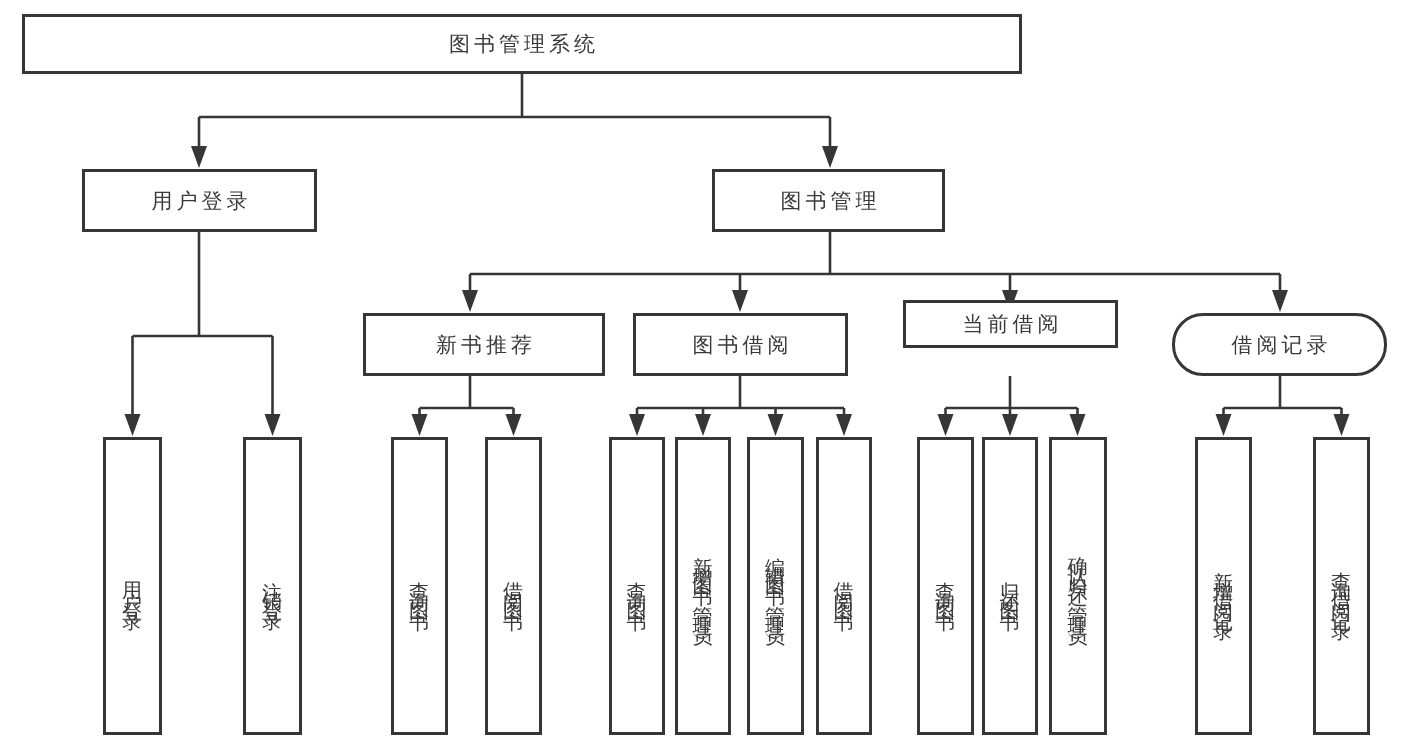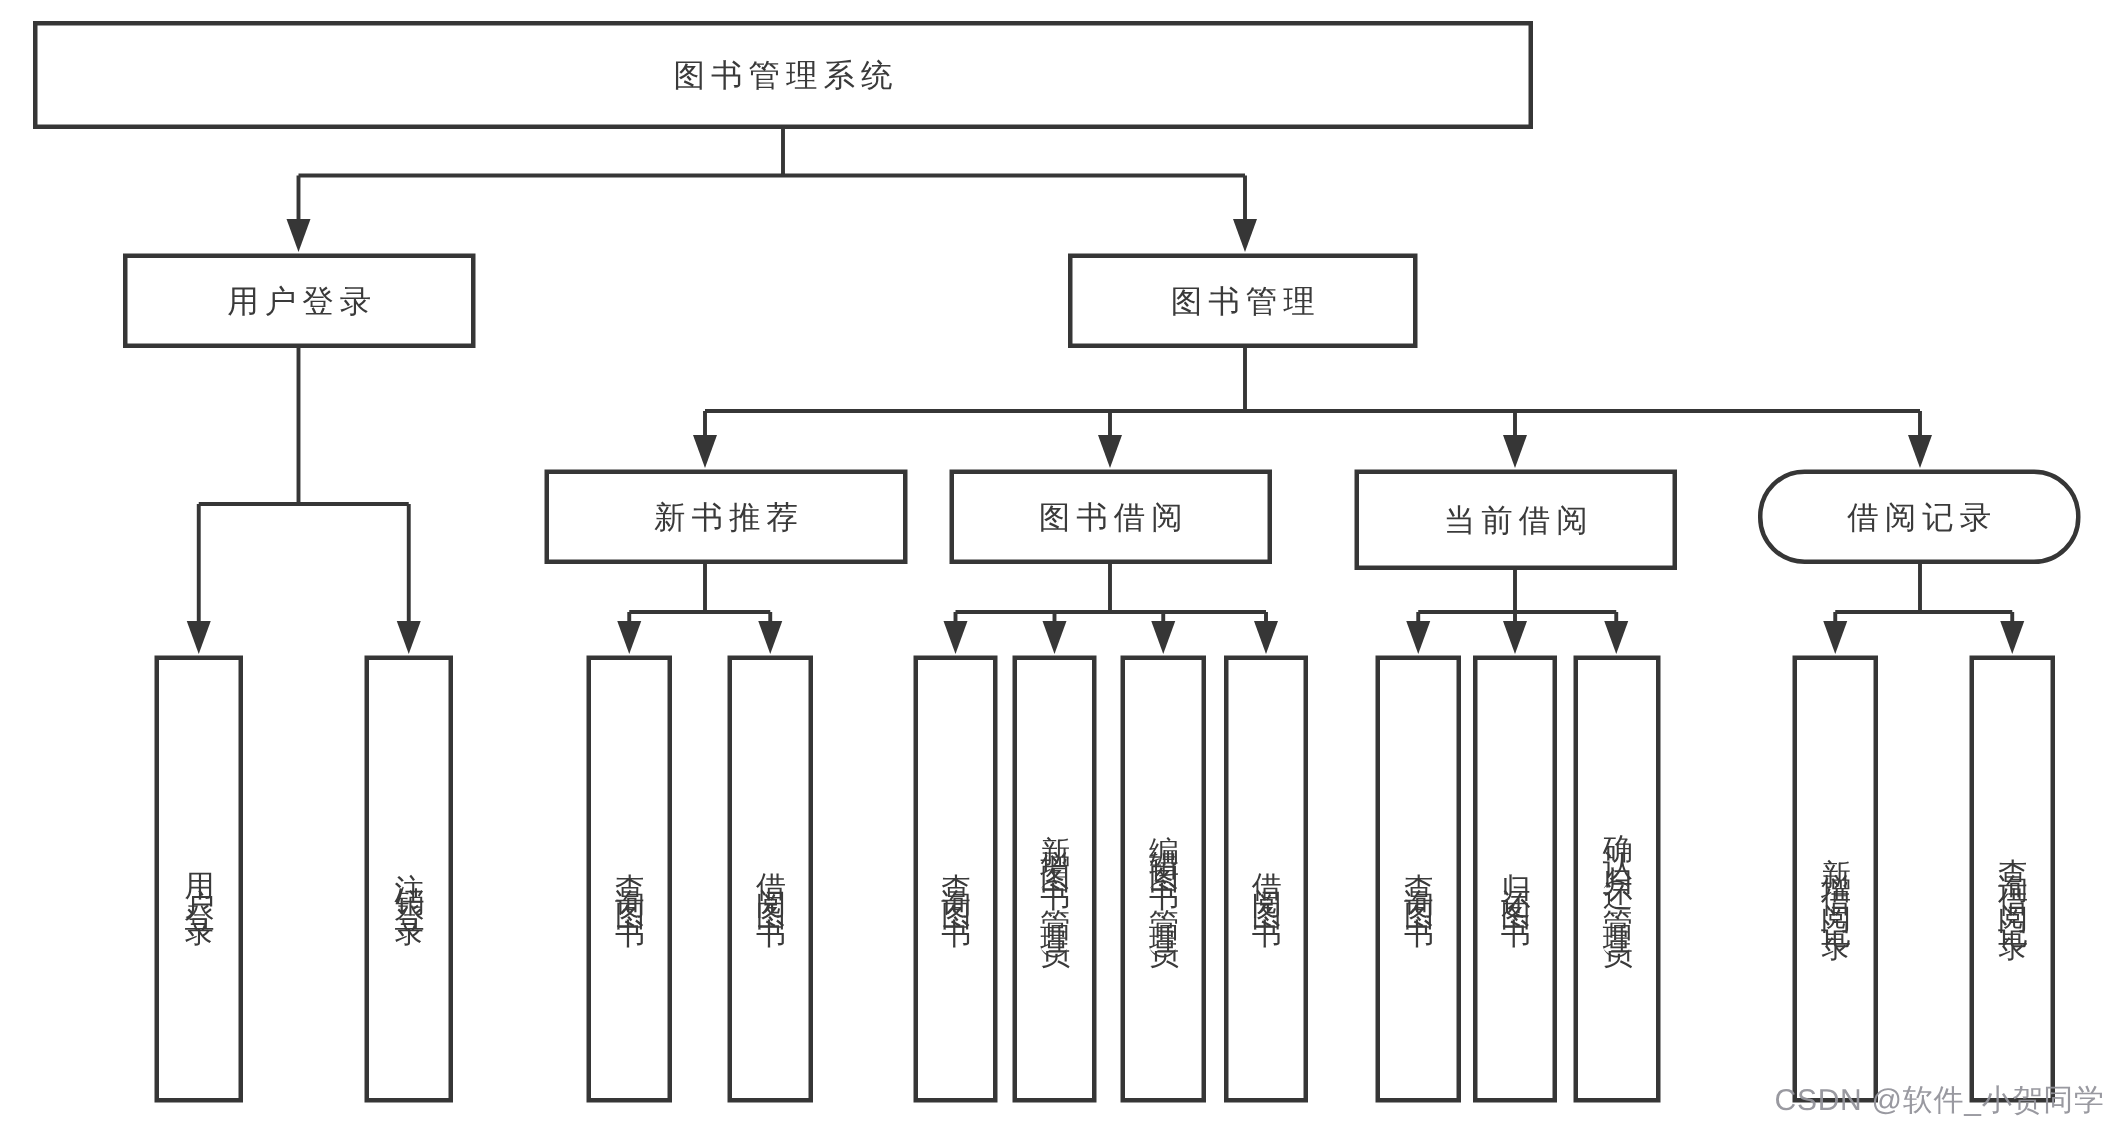--- a/index.html
+++ b/index.html
@@ -95,38 +95,38 @@
       <polygon points="767.5,414 783.5,414 775.5,436"></polygon>
       <polygon points="836,414 852,414 844,436"></polygon>
       <polygon points="937.5,414 953.5,414 945.5,436"></polygon>
       <polygon points="1002,414 1018,414 1010,436"></polygon>
       <polygon points="1069.5,414 1085.5,414 1077.5,436"></polygon>
       <polygon points="1215.5,414 1231.5,414 1223.5,436"></polygon>
       <polygon points="1333.5,414 1349.5,414 1341.5,436"></polygon>
     </g>
   </svg>
 
-  <div class="node h" style="left:22px; top:14px; width:1000px; height:72px;">
+  <div class="node h" style="left:22px; top:14px; width:1000px; height:60px;">
     <span>图书管理系统</span>
   </div>
 
   <div class="node h" style="left:82px; top:169px; width:235px; height:63px;">
     <span>用户登录</span>
   </div>
   <div class="node h" style="left:712px; top:169px; width:233px; height:63px;">
     <span>图书管理</span>
   </div>
 
   <div class="node h" style="left:363px; top:313px; width:242px; height:63px;">
     <span>新书推荐</span>
   </div>
   <div class="node h" style="left:633px; top:313px; width:215px; height:63px;">
     <span>图书借阅</span>
   </div>
-  <div class="node h" style="left:903px; top:313px; width:215px; height:67px;">
+  <div class="node h" style="left:903px; top:300px; width:215px; height:48px;">
     <span>当前借阅</span>
   </div>
   <div class="node h" style="left:1172px; top:313px; width:215px; height:63px;border-radius:31px;">
     <span>借阅记录</span>
   </div>
 
   <div class="node v" style="left:103px; top:437px; width:59px; height:298px;">
     <span>用户登录</span>
   </div>
   <div class="node v" style="left:243px; top:437px; width:59px; height:298px;">
@@ -163,15 +163,14 @@
     <span>确认归还（管理员）</span>
   </div>
 
   <div class="node v" style="left:1195px; top:437px; width:57px; height:298px;">
     <span>新增借阅记录</span>
   </div>
   <div class="node v" style="left:1313px; top:437px; width:57px; height:298px;">
     <span>查询借阅记录</span>
   </div>
 
-  <div id="watermark">CSDN @软件_小贺同学</div>
 
 </div>
 
 </body></html>

